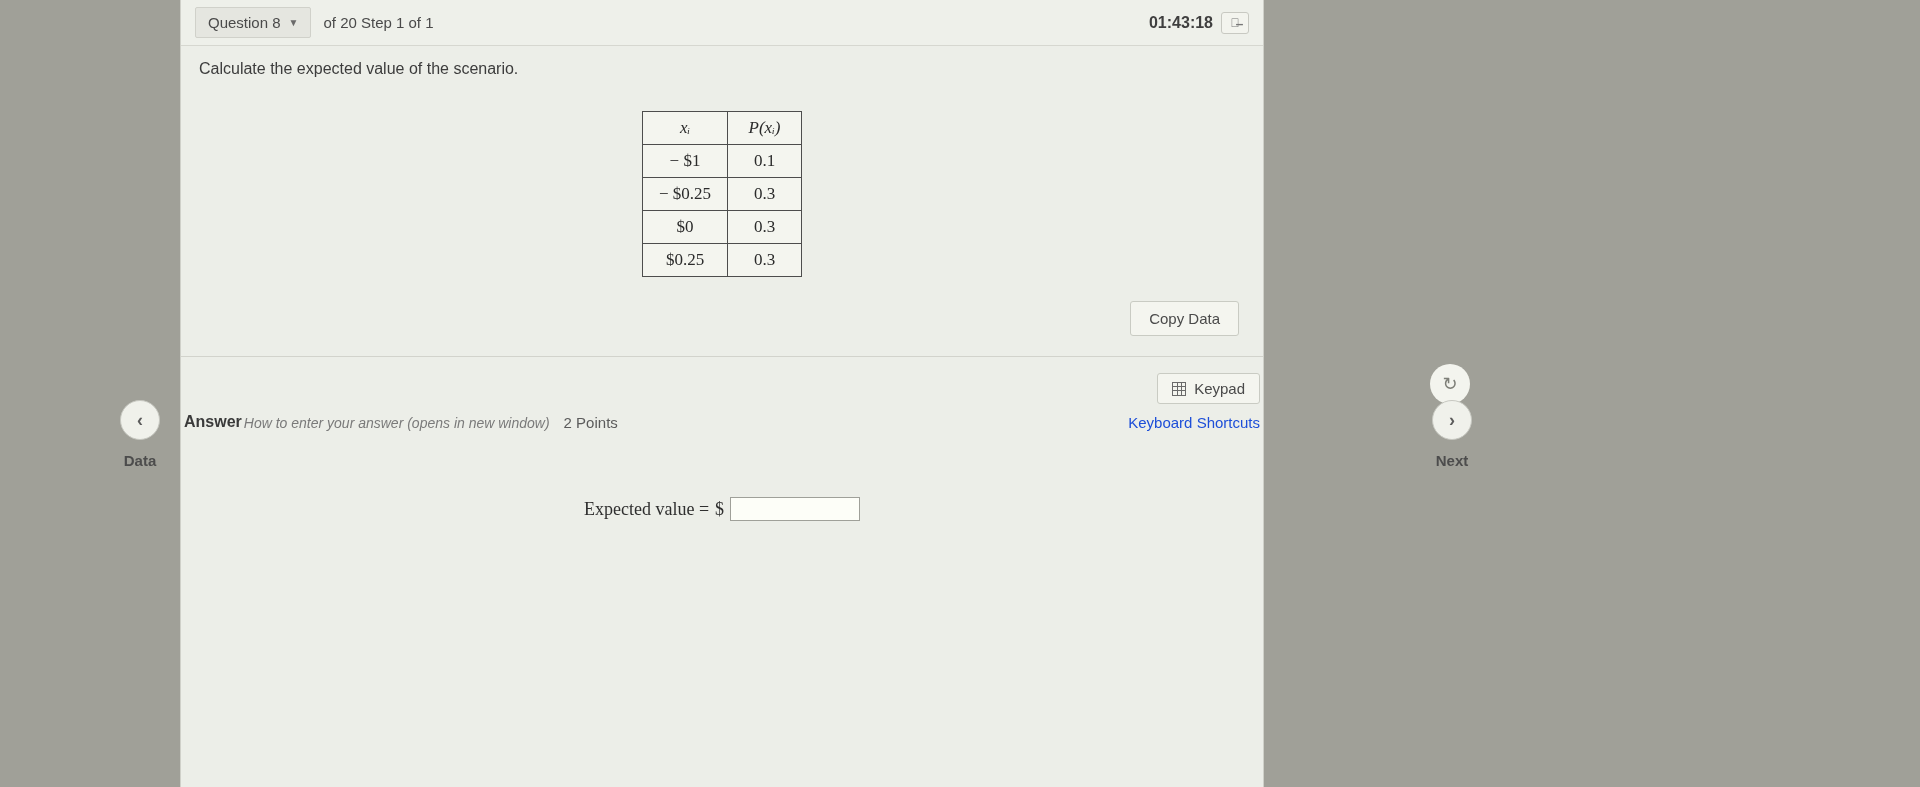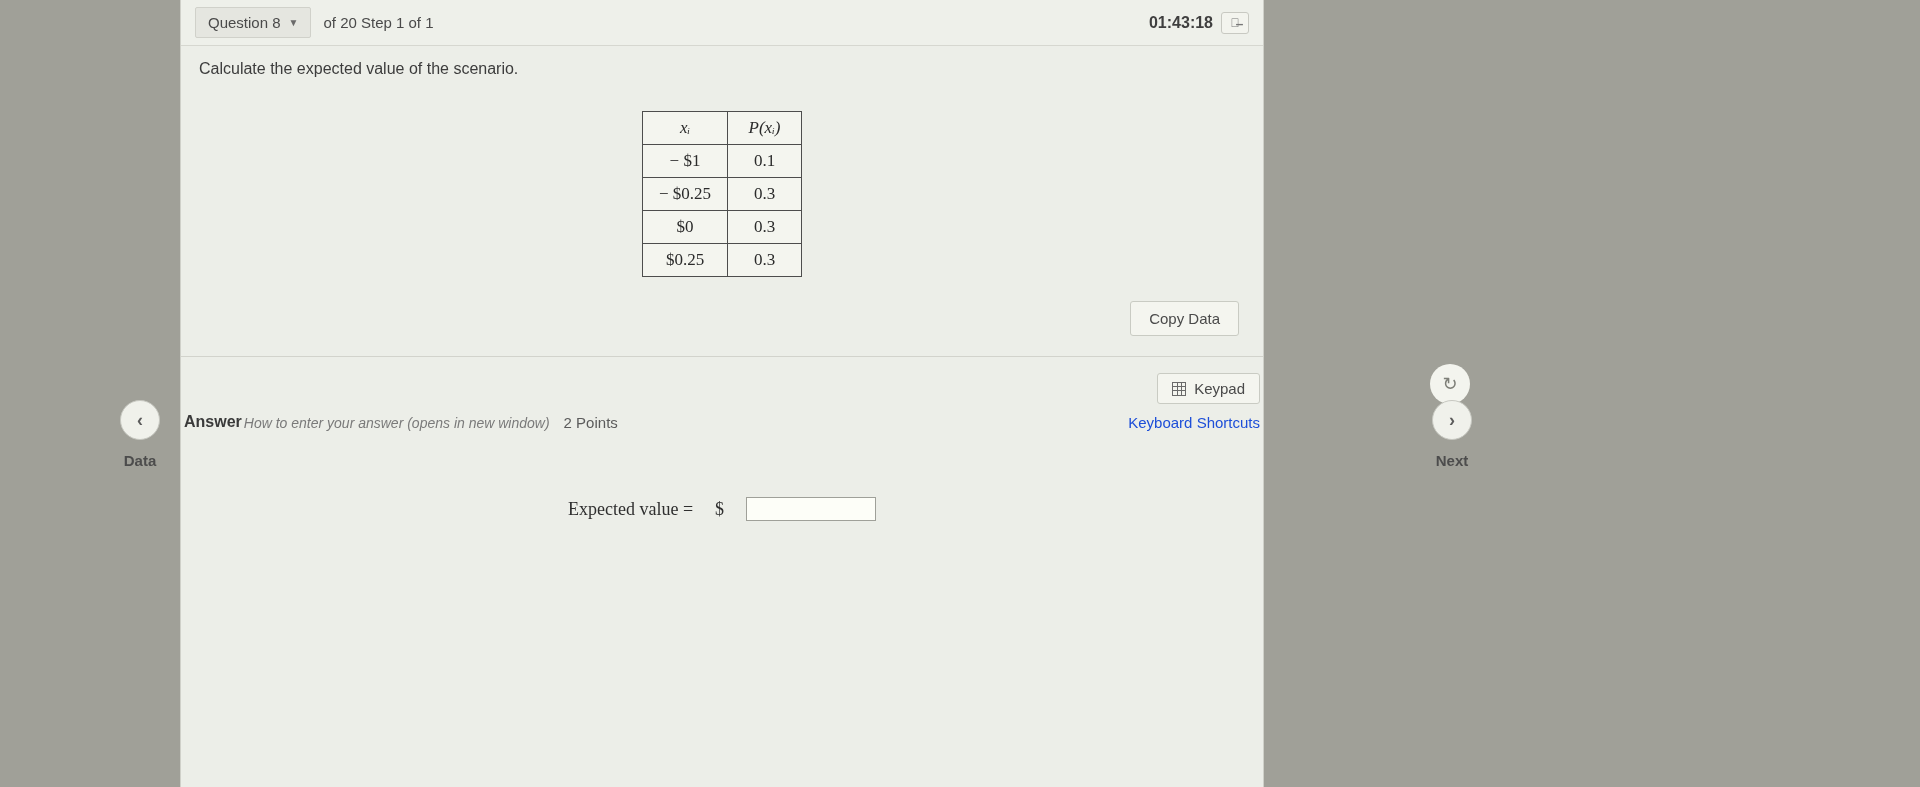--- a/index.html
+++ b/index.html
@@ -35,21 +35,21 @@
   .answer-help { font-style:italic; color:#7a7a7a; font-size:14px; margin-left:2px; cursor:pointer; }
   .points { margin-left:14px; color:#5b5b5b; font-size:15px; }
   .ans-right { margin-left:auto; text-align:right; }
   .keypad-btn { display:inline-flex; align-items:center; gap:8px; background:#f4f5ef; border:1px solid #c9cbc3; padding:6px 14px; border-radius:3px; color:#4a4a4a; font-size:15px; cursor:pointer; }
   .grid-icon { width:14px; height:14px; display:inline-block; border:1px solid #6a6a6a; position:relative; }
   .grid-icon::before, .grid-icon::after { content:""; position:absolute; background:#6a6a6a; }
   .grid-icon::before { left:33%; top:0; width:1px; height:100%; box-shadow:4px 0 0 #6a6a6a; }
   .grid-icon::after  { top:33%; left:0; height:1px; width:100%; box-shadow:0 4px 0 #6a6a6a; }
   .kbd-shortcuts { color:#1d4ed8; font-size:15px; margin-top:10px; cursor:pointer; }
   
-  .ev-row { display:flex; justify-content:center; align-items:center; gap:22px; padding:56px 0 40px; font-family:"Times New Roman", Georgia, serif; color:#2f2f2f; font-size:18px; }
+  .ev-row { display:flex; justify-content:center; align-items:center; gap:6px; padding:56px 0 40px; font-family:"Times New Roman", Georgia, serif; color:#2f2f2f; font-size:18px; }
   .ev-row input { width:130px; height:24px; border:1px solid #9fa099; background:#fdfef8; font-size:15px; padding:1px 4px; }
   
   .side-nav { position:absolute; top:400px; display:flex; flex-direction:column; align-items:center; gap:12px; width:64px; }
   .side-nav.left  { left:108px; }
   .side-nav.right { left:1420px; }
   .chev { width:40px; height:40px; border-radius:50%; background:#f0f1eb; border:1px solid #c7c8c1; display:flex; align-items:center; justify-content:center; color:#5c5c5c; font-size:18px; font-weight:700; cursor:pointer; }
   .side-label { color:#4c4c4c; font-size:15px; font-weight:600; }
   .refresh { width:40px; height:40px; border-radius:50%; background:#f3f4ee; display:flex; align-items:center; justify-content:center; font-size:18px; color:#7e7f78; position:absolute; left:1430px; top:364px; cursor:pointer; }
 </style>
 </head>

